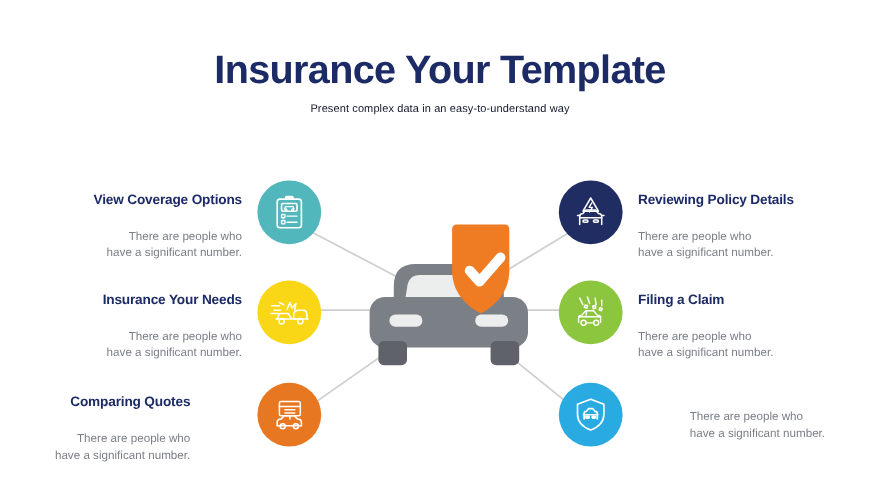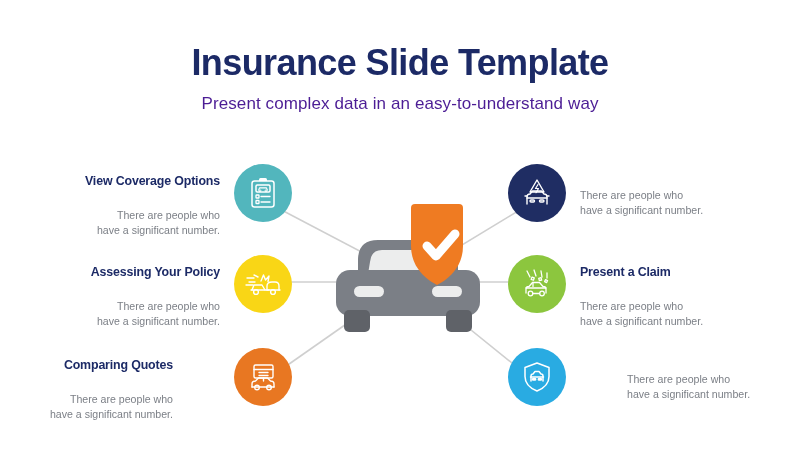--- a/index.html
+++ b/index.html
@@ -23,22 +23,22 @@
   }
   .title{
     font-size:36px;
     font-weight:bold;
     color:#1c2a66;
     letter-spacing:-0.6px;
     line-height:1.05;
     margin:0;
   }
   .subtitle{
-    font-size:17px;
-    color:#4c1d95;
+    font-size:10px;
+    color:#0f172a;
     margin-top:12px;
     letter-spacing:0.1px;
   }
 
   
   .lines{
     position:absolute;top:0;left:0;
     width:800px;height:450px;
     pointer-events:none;
   }
@@ -102,21 +102,21 @@
     position:relative;
   }
   .bubble svg{display:block;}
 </style>
 </head>
 <body>
 
 <div class="slide">
 
   <div class="header">
-    <div class="title">Insurance Slide Template</div>
+    <div class="title">Insurance Your Template</div>
     <div class="subtitle">Present complex data in an easy-to-understand way</div>
   </div>
 
   <svg class="lines" viewBox="0 0 800 450">
     <g stroke="#cfcfcf" stroke-width="1.6" fill="none">
 
       <line x1="272" y1="205" x2="392" y2="268"></line>
 
       <line x1="272" y1="282" x2="392" y2="282"></line>
 
@@ -178,21 +178,21 @@
           <line x1="15" y1="20.5" x2="24" y2="20.5"></line>
           <rect x="10" y="24.5" width="3" height="3" rx="0.6" fill="none"></rect>
           <line x1="15" y1="26" x2="24" y2="26"></line>
         </g>
       </svg>
     </div>
   </div>
 
   <div class="row left row-2">
     <div class="txt">
-      <div class="item-title">Assessing Your Policy</div>
+      <div class="item-title">Insurance Your Needs</div>
       <div class="item-desc">
         <span>There are people who</span><br>
         <span>have a significant number.</span>
       </div>
     </div>
     <div class="bubble" style="background:#f9d616">
       <svg width="36" height="30" viewBox="0 0 36 30">
         <g stroke="#ffffff" stroke-width="1.4" fill="none" stroke-linecap="round" stroke-linejoin="round">
 
           <path d="M16 12 l2.5 -6 l2 5 l3.5 -4 l-1 5.5"></path>
@@ -237,20 +237,21 @@
           <line x1="6" y1="27" x2="28" y2="27"></line>
           <circle cx="11" cy="27.5" r="2.3"></circle>
           <circle cx="23" cy="27.5" r="2.3"></circle>
         </g>
       </svg>
     </div>
   </div>
 
   <div class="row right row-1">
     <div class="txt">
+      <div class="item-title">Reviewing Policy Details</div>
       <div class="item-desc">
         <span>There are people who</span><br>
         <span>have a significant number.</span>
       </div>
     </div>
     <div class="bubble" style="background:#1f2d63">
       <svg width="34" height="34" viewBox="0 0 34 34">
         <g stroke="#ffffff" stroke-width="1.4" fill="none" stroke-linejoin="round" stroke-linecap="round">
 
           <path d="M17 4 l7 12 h-14 z"></path>
@@ -262,21 +263,21 @@
           <rect x="19.5" y="24" width="4.5" height="2" rx="1"></rect>
           <line x1="5" y1="20" x2="7" y2="20"></line>
           <line x1="27" y1="20" x2="29" y2="20"></line>
         </g>
       </svg>
     </div>
   </div>
 
   <div class="row right row-2">
     <div class="txt">
-      <div class="item-title">Present a Claim</div>
+      <div class="item-title">Filing a Claim</div>
       <div class="item-desc">
         <span>There are people who</span><br>
         <span>have a significant number.</span>
       </div>
     </div>
     <div class="bubble" style="background:#8cc63e">
       <svg width="34" height="34" viewBox="0 0 34 34">
         <g stroke="#ffffff" stroke-width="1.3" fill="none" stroke-linecap="round" stroke-linejoin="round">
 
           <line x1="7" y1="4" x2="10" y2="10"></line>

